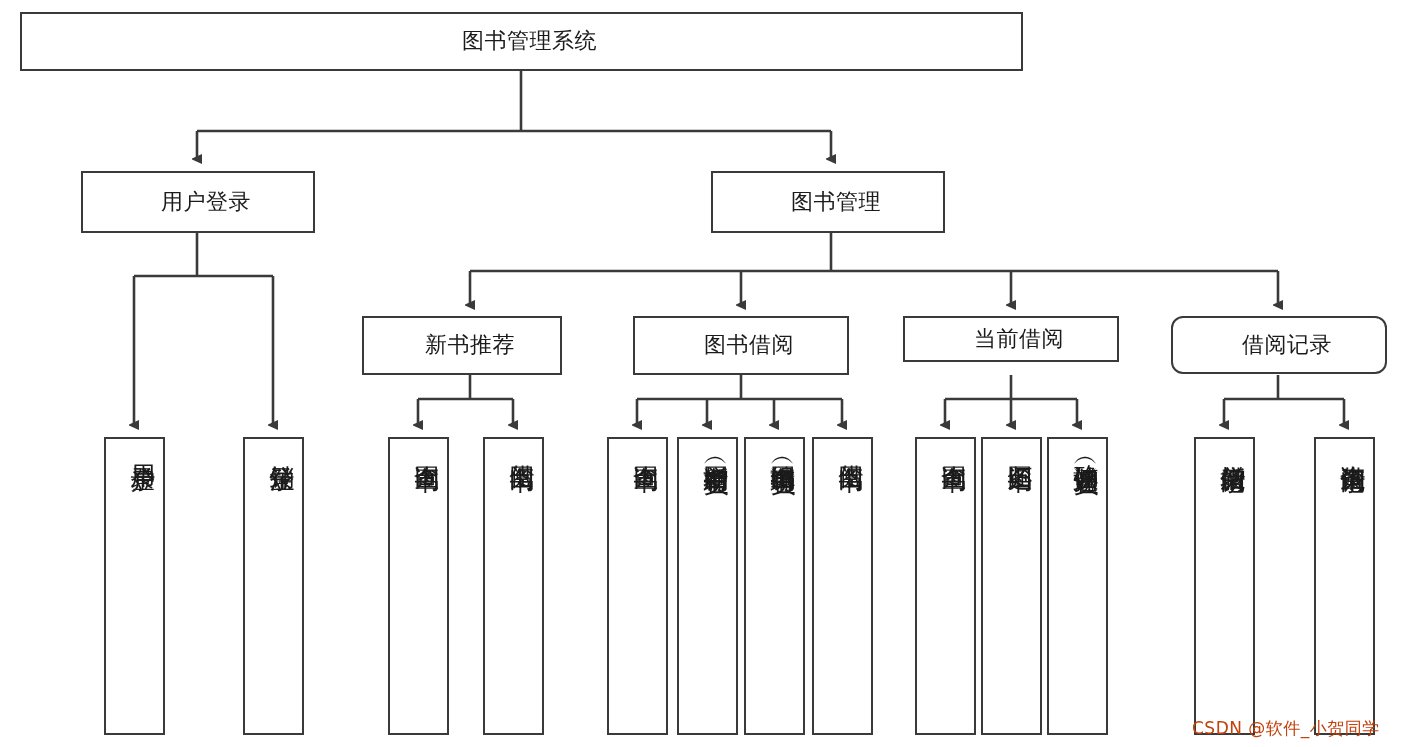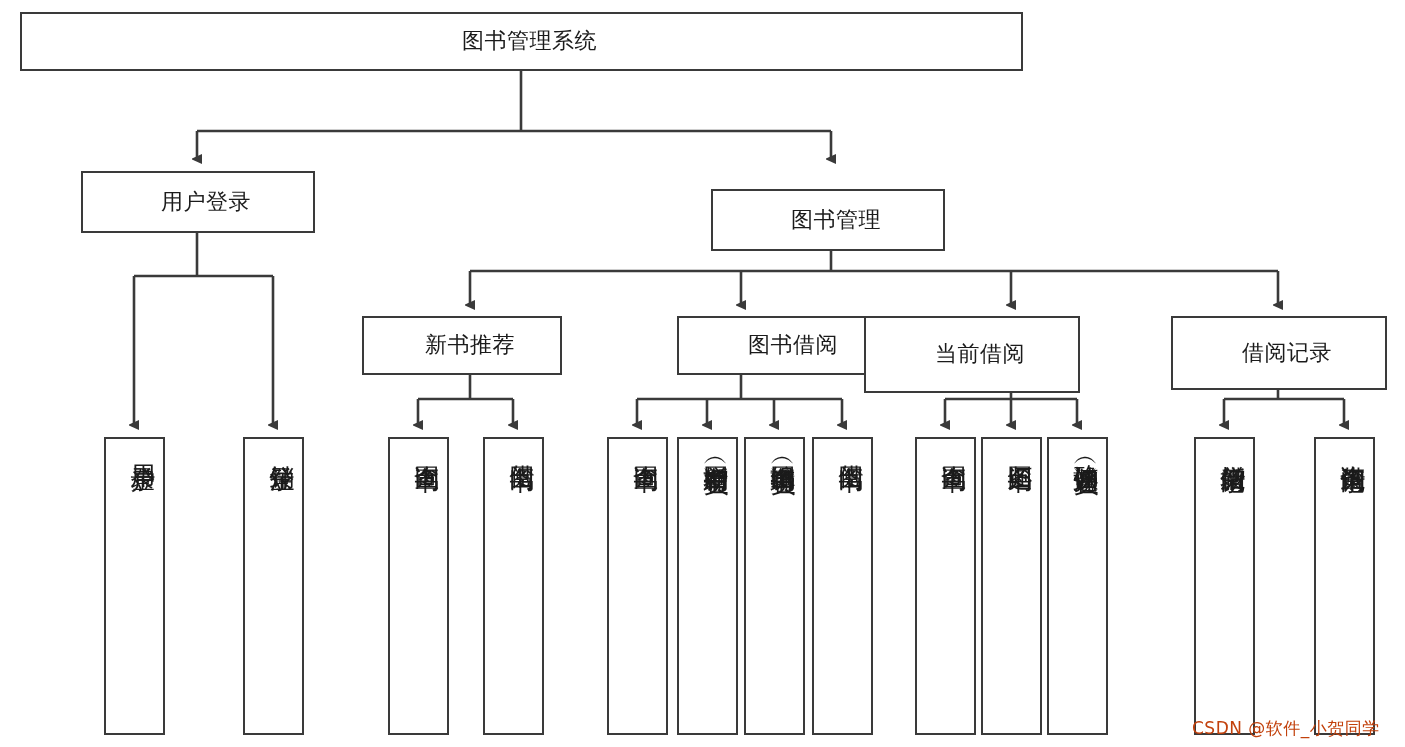--- a/index.html
+++ b/index.html
@@ -120,34 +120,34 @@
     </g>
   </svg>
 
   <div class="node horiz" style="left:20px; top:12px; width:1003px; height:59px;">
     <span class="label">图书管理系统</span>
   </div>
 
   <div class="node horiz" style="left:81px; top:171px; width:234px; height:62px;">
     <span class="label">用户登录</span>
   </div>
-  <div class="node horiz" style="left:711px; top:171px; width:234px; height:62px;margin-top:18px;">
+  <div class="node horiz" style="left:711px; top:171px; width:234px; height:62px;">
     <span class="label">图书管理</span>
   </div>
 
   <div class="node horiz" style="left:362px; top:316px; width:200px; height:59px;">
     <span class="label">新书推荐</span>
   </div>
-  <div class="node horiz" style="left:633px; top:316px; width:216px; height:59px;margin-left:44px;">
+  <div class="node horiz" style="left:633px; top:316px; width:216px; height:59px;">
     <span class="label">图书借阅</span>
   </div>
-  <div class="node horiz" style="left:864px; top:316px; width:216px; height:77px;align-items:center;">
+  <div class="node horiz" style="left:903px; top:316px; width:216px; height:46px;align-items:center;">
     <span class="label">当前借阅</span>
   </div>
-  <div class="node horiz" style="left:1171px; top:316px; width:216px; height:74px;">
+  <div class="node horiz" style="left:1171px; top:316px; width:216px; height:58px;border-radius:12px;">
     <span class="label">借阅记录</span>
   </div>
 
   <div class="node vert" style="left:104px; top:437px; width:61px; height:298px;">
     <span class="label">用户登录</span>
   </div>
   <div class="node vert" style="left:243px; top:437px; width:61px; height:298px;">
     <span class="label">注销登录</span>
   </div>
 

